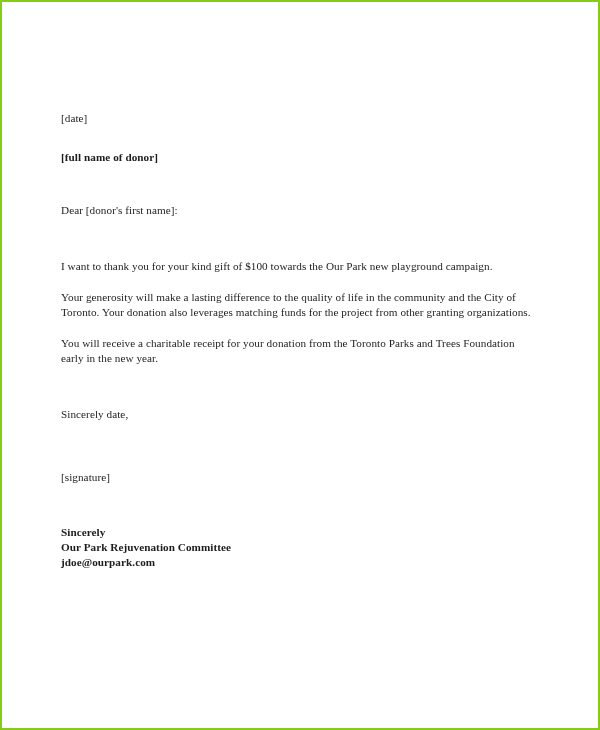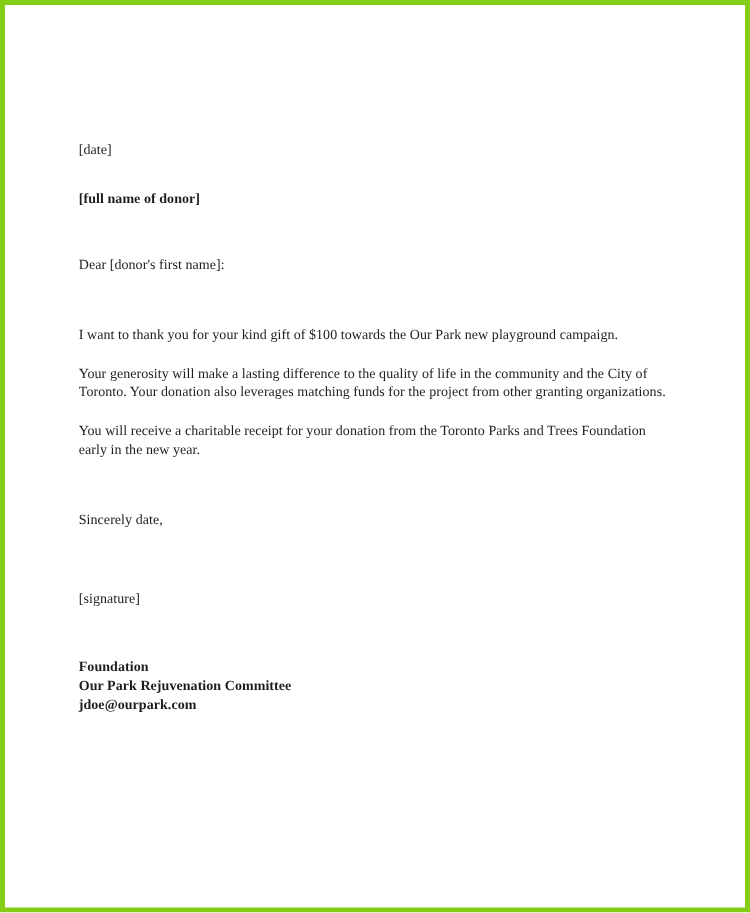--- a/index.html
+++ b/index.html
@@ -10,21 +10,21 @@
   }
   body {
     font-family: "Liberation Serif", "DejaVu Serif", serif;
   }
   .page {
     position: relative;
     width: 600px;
     height: 730px;
     box-sizing: border-box;
     background: #ffffff;
-    border: 4px solid #84cc16;
+    border: 2px solid #84cc16;
     overflow: hidden;
   }
   .letter {
     position: absolute;
     left: 59px;
     top: 109px;
     width: 492px;
   }
   .line,
   .para {
@@ -87,19 +87,19 @@
 
     <div class="line">Sincerely date,</div>
 
     <div class="gap-signature"></div>
 
     <div class="line">[signature]</div>
 
     <div class="gap-signoff"></div>
 
     <div class="block">
-      <div class="line">Foundation</div>
+      <div class="line">Sincerely</div>
       <div class="line">Our Park Rejuvenation Committee</div>
       <div class="line">jdoe@ourpark.com</div>
     </div>
 
   </div>
 </div>
 
 </body></html>

